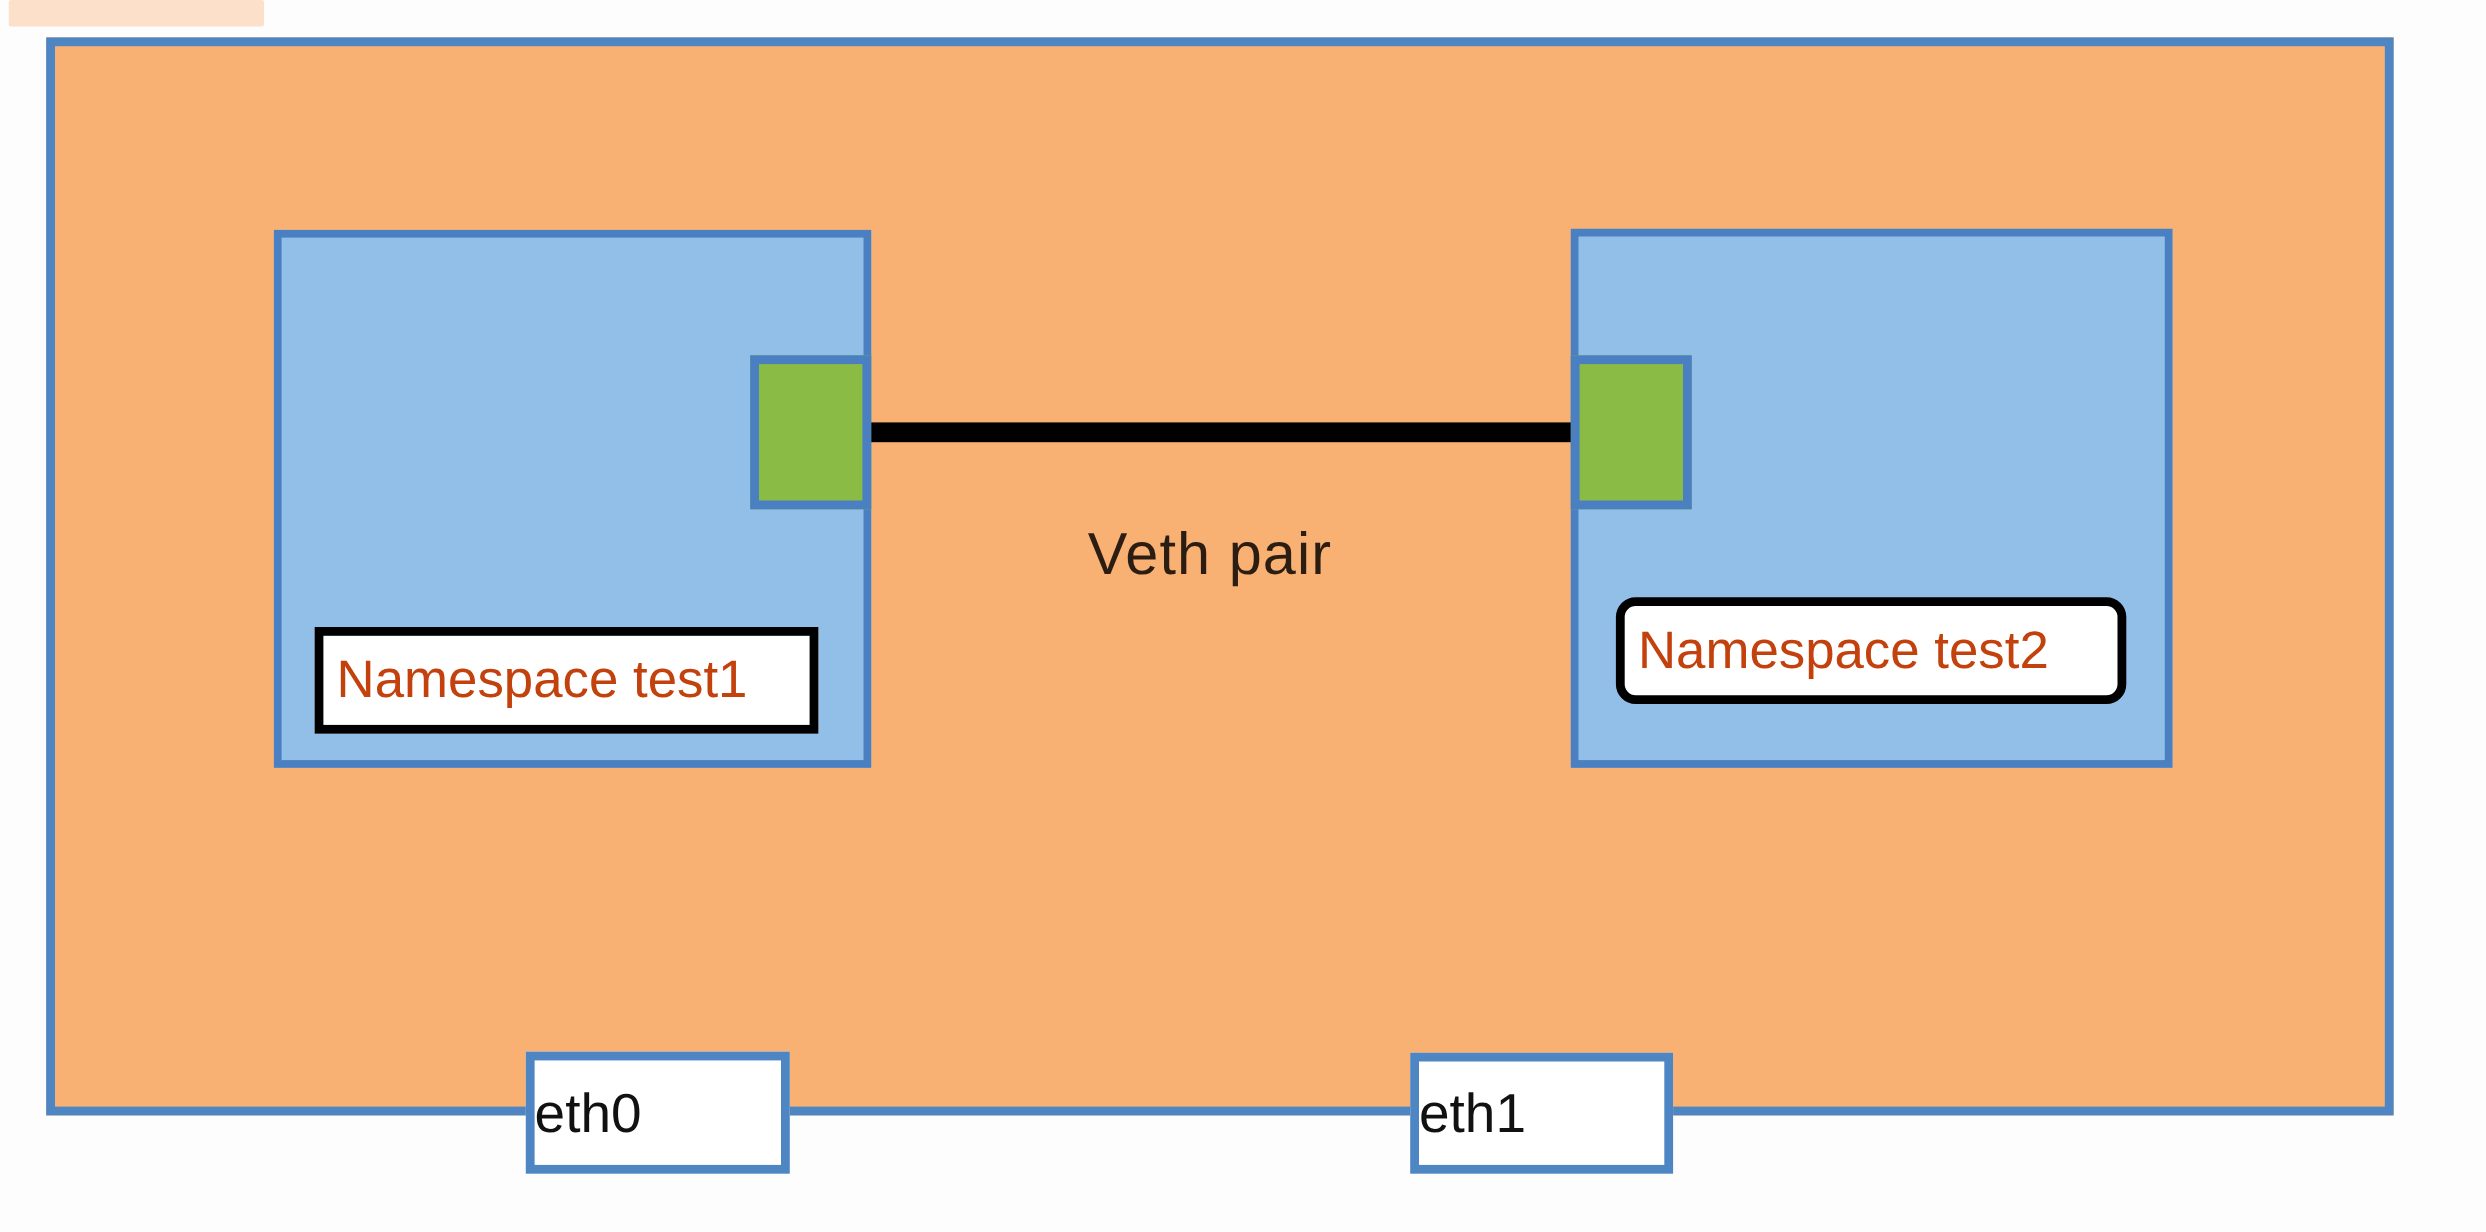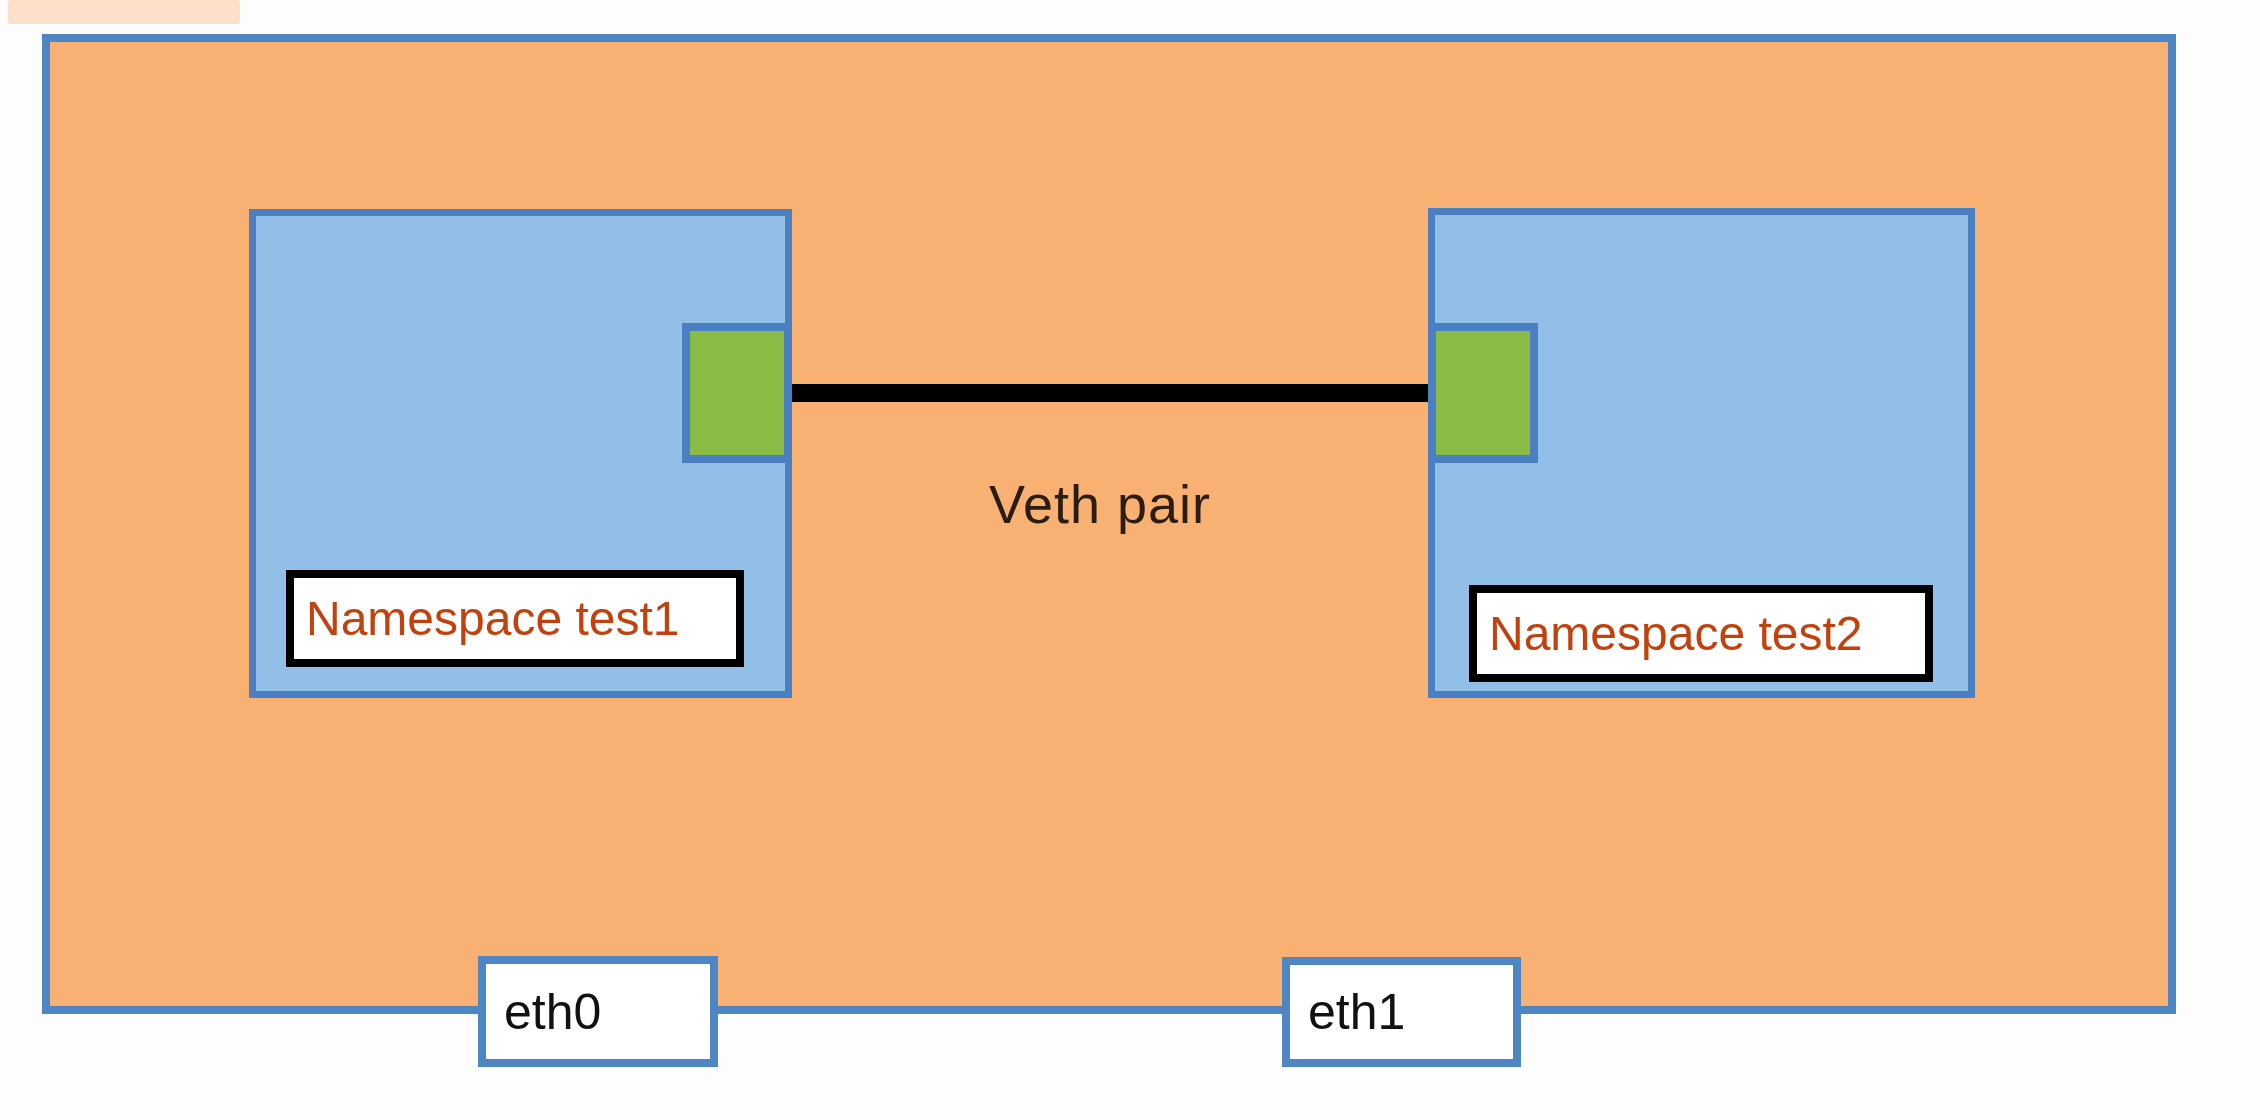--- a/index.html
+++ b/index.html
@@ -40,25 +40,25 @@
   .ep2{left:1428px;}
 
   .veth-label{position:absolute;left:910px;top:438px;width:380px;height:64px;
     text-align:center;font-size:54px;line-height:64px;color:var(--veth-text);
     z-index:2;letter-spacing:1px;margin-top:34px;}
 
   .ns-label{position:absolute;background:var(--label-bg);
     border:8px solid var(--label-border);display:flex;align-items:center;
     font-size:48px;padding-left:12px;z-index:4;color:#c2410c;}
   .ns-label1{left:286px;top:570px;width:458px;height:97px;}
-  .ns-label2{left:1469px;top:585px;width:464px;height:97px;}
+  .ns-label2{left:1469px;top:543px;width:464px;height:97px;border-radius:18px;}
 
   .eth{position:absolute;background:var(--label-bg);
     border:8px solid var(--host-border);display:flex;align-items:center;
-    font-size:50px;padding-left:18px;z-index:5;color:#111;}
+    font-size:50px;z-index:5;color:#111;}
   .eth0{left:478px;top:956px;width:240px;height:111px;}
   .eth1{left:1282px;top:957px;width:239px;height:110px;}
 </style>
 </head>
 <body>
 
 <div class="stage">
 
   <div class="artifact"></div>
 

